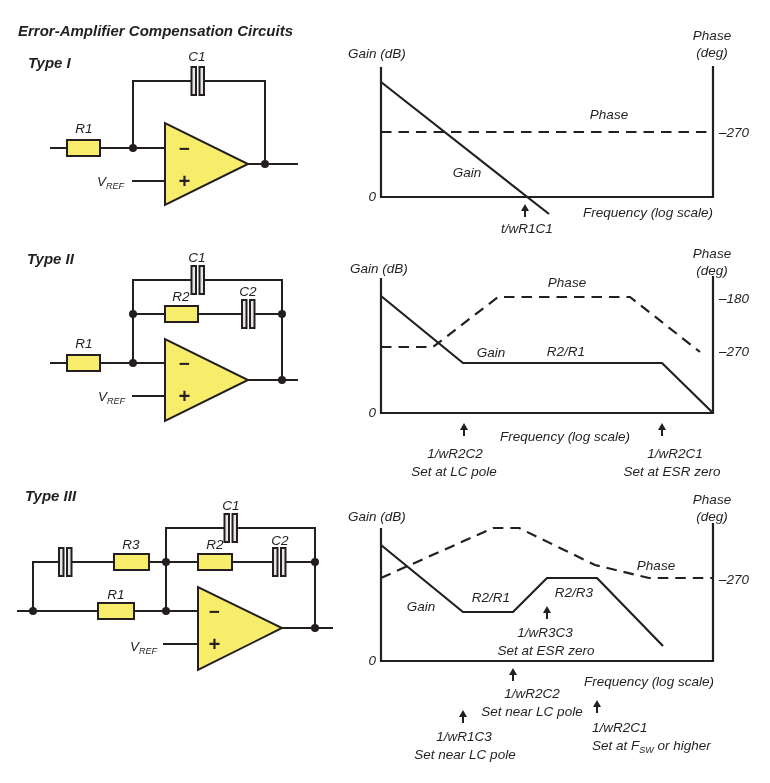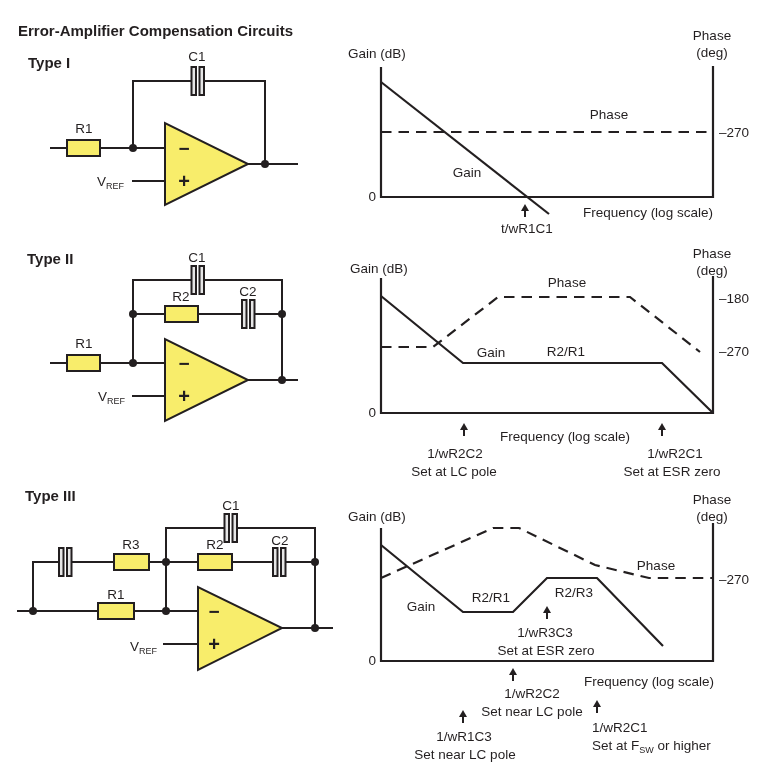--- a/index.html
+++ b/index.html
@@ -2,20 +2,21 @@
 <html><head>
 <meta charset="utf-8">
 <style>
   html,body{margin:0;padding:0;background:#ffffff;}
   .canvas{
     position:relative;
     width:770px;height:783px;
     background:#ffffff;
     font-family:"Liberation Sans",sans-serif;
     overflow:hidden;
+    font-style:italic;
   }
   svg{display:block;}
   svg text{
     font-family:"Liberation Sans",sans-serif;
     fill:#231F20;
     font-size:13.5px;
   }
   .bold{font-weight:bold;font-size:15px;}
   .mid{text-anchor:middle;}
   .enda{text-anchor:end;}

